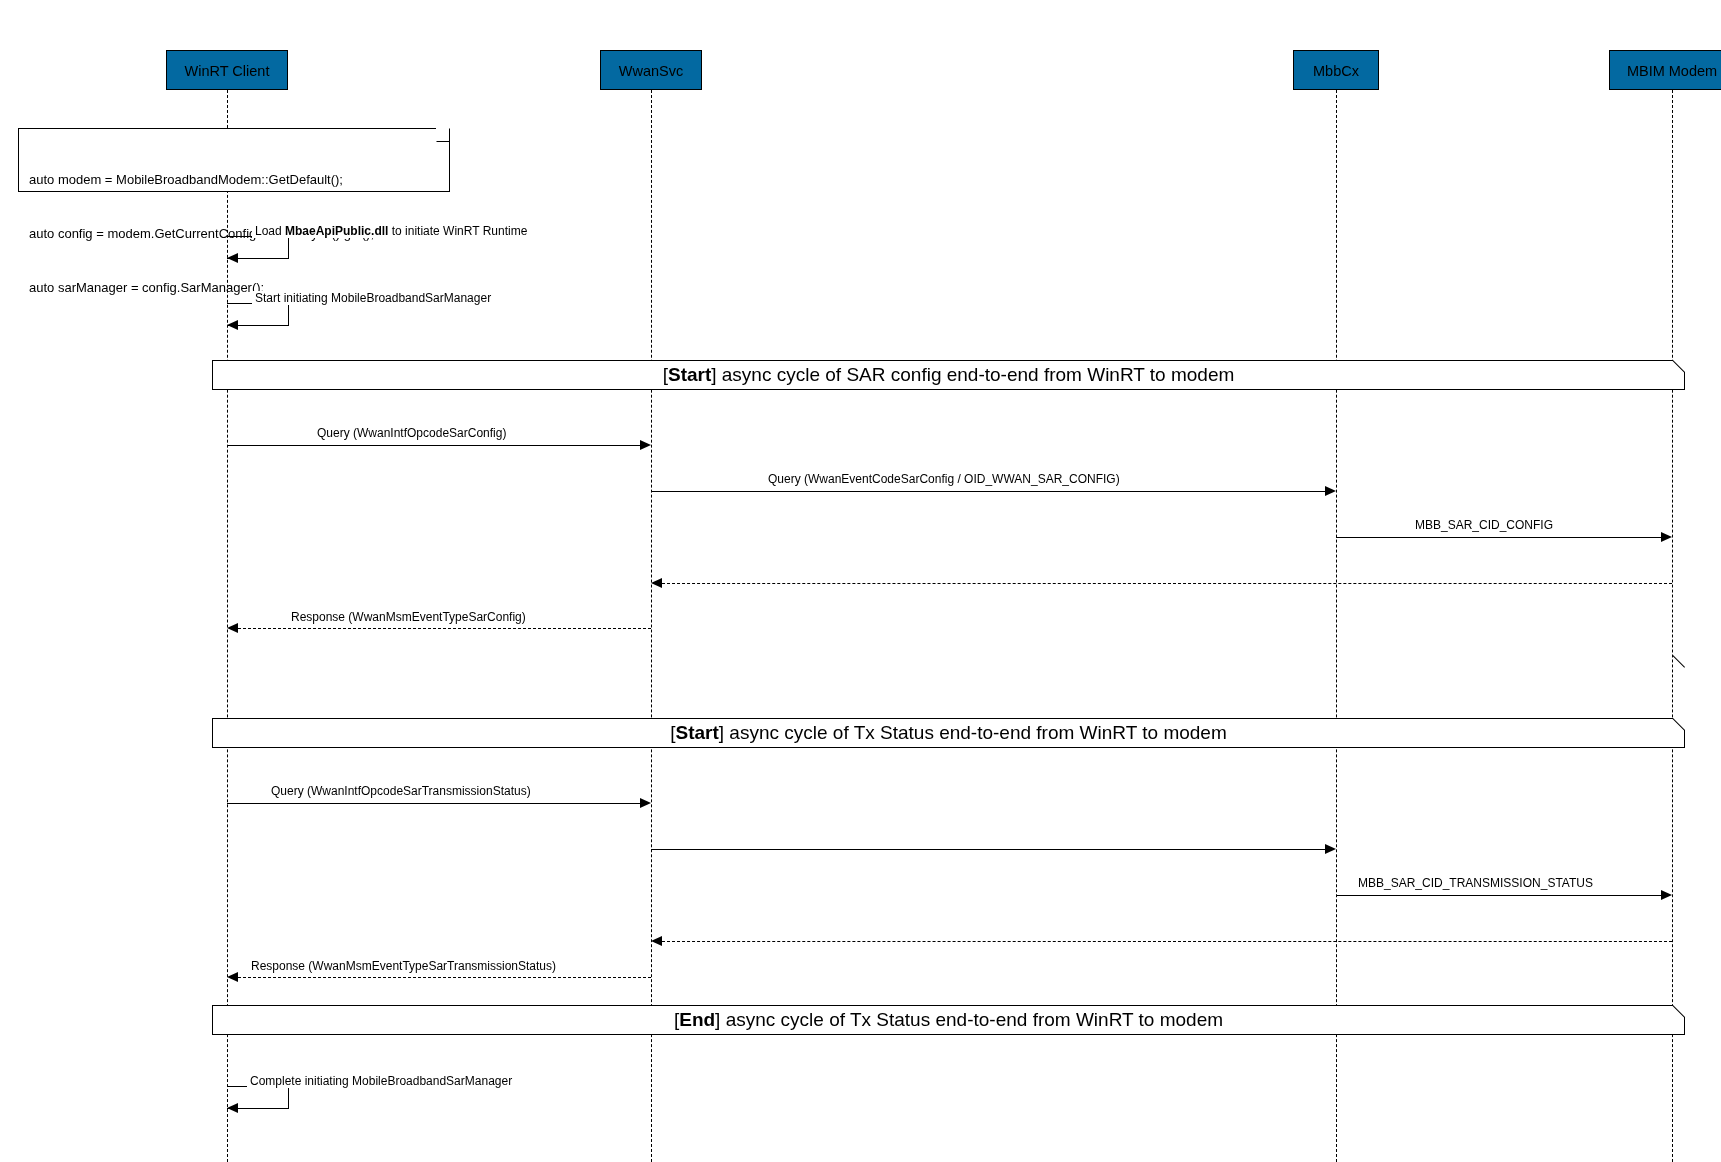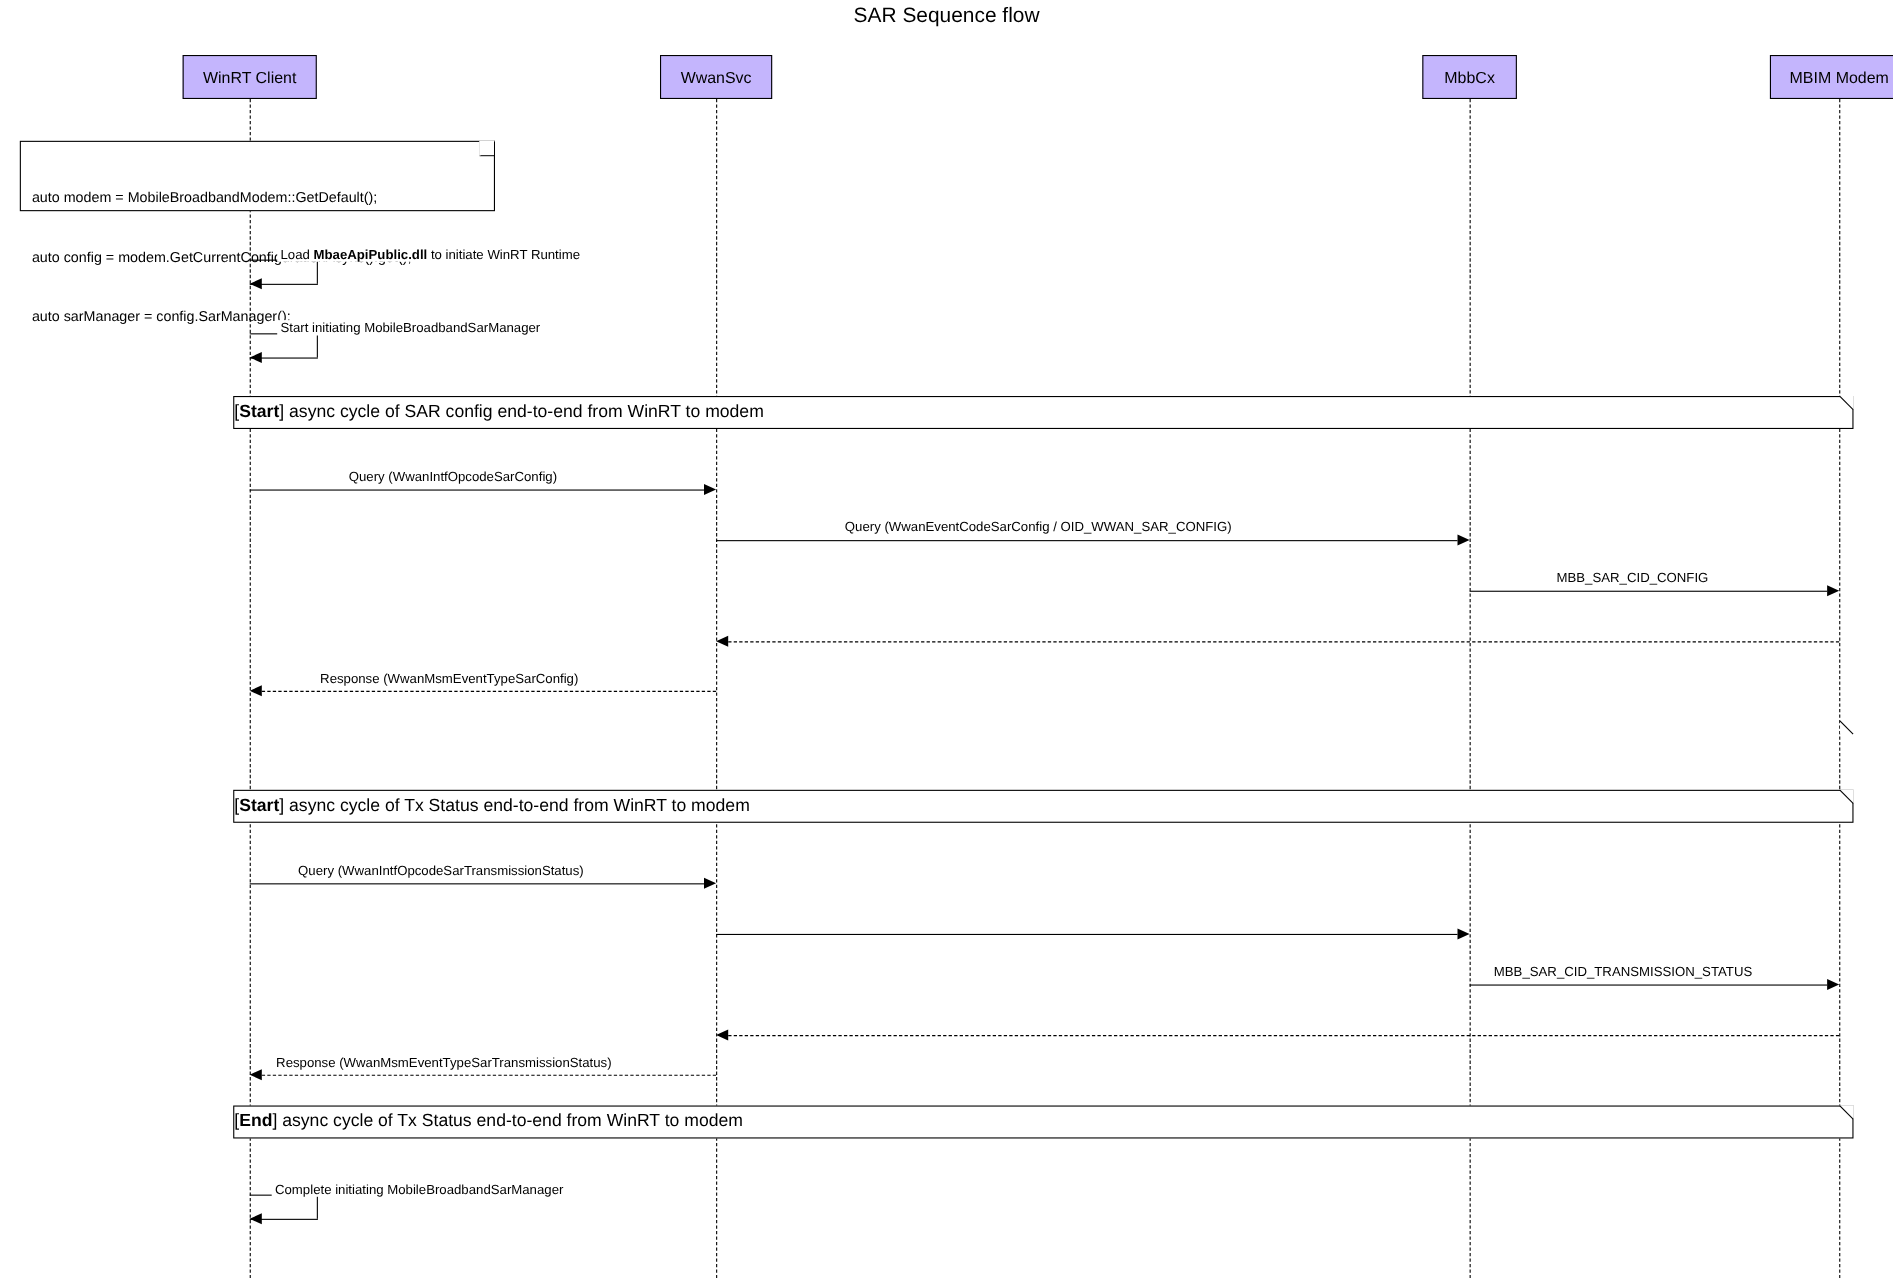--- a/index.html
+++ b/index.html
@@ -23,21 +23,21 @@
     left: 0;
     top: 4px;
     width: 1721px;
     text-align: center;
     font-size: 19px;
     color: #000;
   }
   .lifeline-box {
     position: absolute;
     border: 1.5px solid #000;
-    background: #c4b5fd;
+    background: #0369a1;
     height: 40px;
     line-height: 40px;
     text-align: center;
     font-size: 14.5px;
     box-sizing: border-box;
   }
   .lifeline-line {
     position: absolute;
     width: 0;
     border-left: 1.5px dashed #000;
@@ -117,21 +117,22 @@
     height: 22px;
   }
   
   .frag {
     position: absolute;
     border: 1.3px solid #000;
     background: #fff;
     box-sizing: border-box;
     height: 30px;
     line-height: 28px;
-    font-size: 16px;
+    text-align: center;
+    font-size: 19px;
   }
   .frag-clip {
     position: absolute;
     width: 0; height: 0;
     border-bottom: 12px solid #fff;
     border-left: 12px solid #fff;
   }
   .frag-clip-line {
     position: absolute;
     width: 17px;
@@ -140,21 +141,20 @@
     transform: rotate(45deg);
     transform-origin: left top;
   }
   .frag b { font-weight: bold; }
 </style>
 </head>
 <body>
 
 <div id="canvas">
 
-  <div class="title">SAR Sequence flow</div>
 
   <div class="lifeline-box" style="left:166px; top:50px; width:122px;">
     <span>WinRT Client</span>
   </div>
   <div class="lifeline-box" style="left:600px; top:50px; width:102px;">
     <span>WwanSvc</span>
   </div>
   <div class="lifeline-box" style="left:1293px; top:50px; width:86px;">
     <span>MbbCx</span>
   </div>

